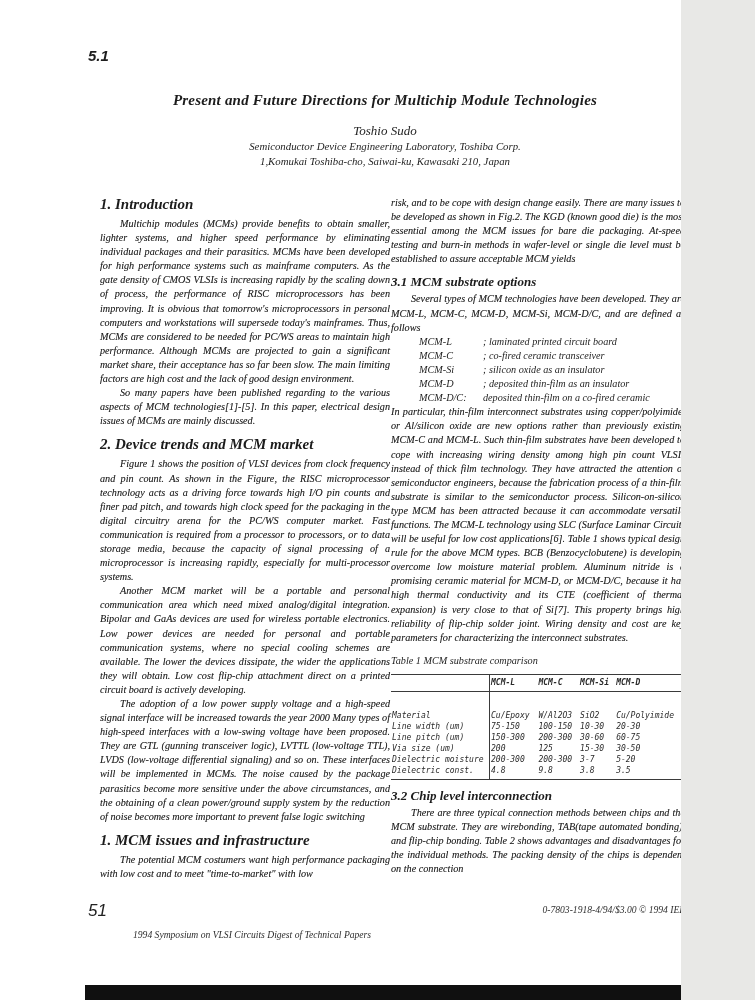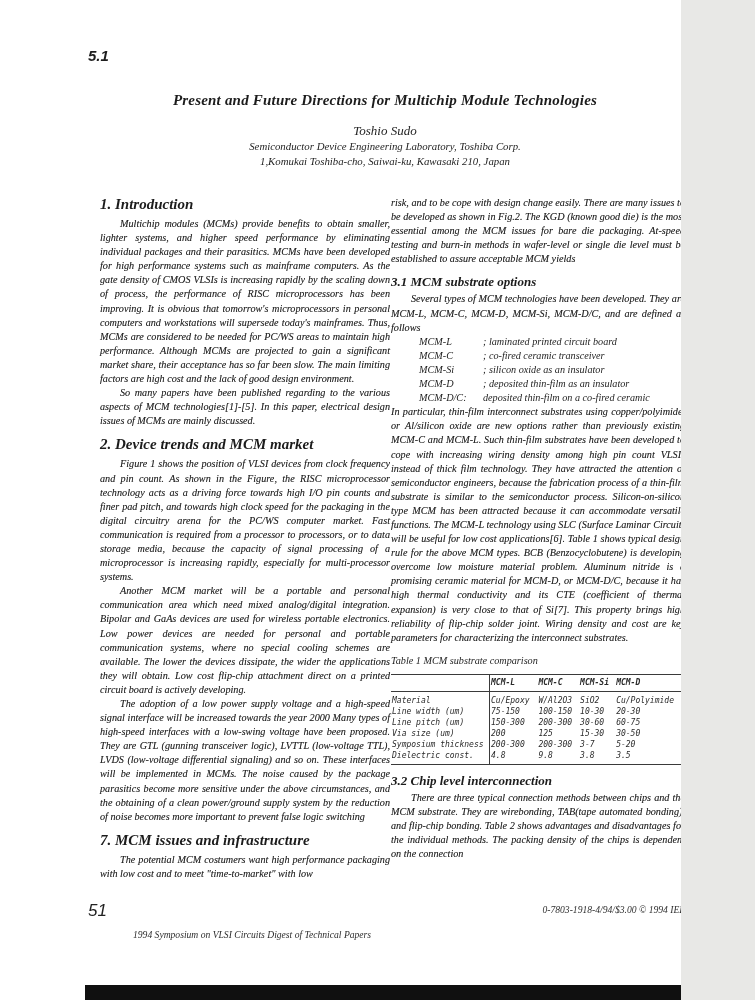--- a/index.html
+++ b/index.html
@@ -49,21 +49,21 @@
     font-size:8px; line-height:11px; color:#2a2a2a;
     border-top:1.2px solid #3a3a3a; border-bottom:1.2px solid #3a3a3a;
   }
   .mcm-table th {
     font-weight:bold; text-align:left; padding:2px 1px 3px 1px;
     border-bottom:1px solid #3a3a3a;
   }
   .mcm-table td { padding:0 1px; vertical-align:top; }
   .mcm-table .lbl { border-right:1px solid #3a3a3a; width:95px; padding-right:2px; }
   .mcm-table th.lbl { border-right:1px solid #3a3a3a; }
-  .mcm-table tr.first-data td { padding-top:3px; }
+  .mcm-table tr.first-data td { padding-top:18px; }
   .mcm-table tr.last-data td { padding-bottom:3px;margin-top:14px; }
 
   .footer { position:absolute; top:903px; left:0; width:755px; font-size:9.6px; color:#2e2e2e; }
   .pg-num { position:absolute; left:88px; top:-2px; font-family:"Liberation Sans", sans-serif; font-size:17px; color:#222; }
   .conf { position:absolute; left:133px; top:1px;margin-top:25px; }
   .copy { position:absolute; right:64px; top:1px; }
 
   .scan-bar { position:absolute; left:85px; top:985px; width:670px; height:15px; background:#101010; }
 </style>
 </head>
@@ -81,21 +81,21 @@
   </div>
 
   <div class="col col-left">
     <div class="h-center" style="margin-top:0;">1. Introduction</div>
     <p class="p indent">Multichip modules (MCMs) provide benefits to obtain smaller, lighter systems, and higher speed performance by eliminating individual packages and their parasitics. MCMs have been developed for high performance systems such as mainframe computers. As the gate density of CMOS VLSIs is increasing rapidly by the scaling down of process, the performance of RISC microprocessors has been improving. It is obvious that tomorrow's microprocessors in personal computers and workstations will supersede today's mainframes. Thus, MCMs are considered to be needed for PC/WS areas to maintain high performance. Although MCMs are projected to gain a significant market share, their acceptance has so far been slow. The main limiting factors are high cost and the lack of good design environment.</p>
     <p class="p indent">So many papers have been published regarding to the various aspects of MCM technologies[1]-[5]. In this paper, electrical design issues of MCMs are mainly discussed.</p>
     <div class="h-center">2. Device trends and MCM market</div>
     <p class="p indent">Figure 1 shows the position of VLSI devices from clock frequency and pin count. As shown in the Figure, the RISC microprocessor technology acts as a driving force towards high I/O pin counts and finer pad pitch, and towards high clock speed for the packaging in the digital circuitry arena for the PC/WS computer market. Fast communication is required from a processor to processors, or to data storage media, because the capacity of signal processing of a microprocessor is increasing rapidly, especially for multi-processor systems.</p>
     <p class="p indent">Another MCM market will be a portable and personal communication area which need mixed analog/digital integration. Bipolar and GaAs devices are used for wireless portable electronics. Low power devices are needed for personal and portable communication systems, where no special cooling schemes are available. The lower the devices dissipate, the wider the applications they will obtain. Low cost flip-chip attachment direct on a printed circuit board is actively developing.</p>
     <p class="p indent">The adoption of a low power supply voltage and a high-speed signal interface will be increased towards the year 2000 Many types of high-speed interfaces with a low-swing voltage have been proposed. They are GTL (gunning transceiver logic), LVTTL (low-voltage TTL), LVDS (low-voltage differential signaling) and so on. These interfaces will be implemented in MCMs. The noise caused by the package parasitics become more sensitive under the above circumstances, and the obtaining of a clean power/ground supply system by the reduction of noise becomes more important to prevent false logic switching</p>
-    <div class="h-center">7. MCM issues and infrastructure</div>
+    <div class="h-center">1. MCM issues and infrastructure</div>
     <p class="p indent">The potential MCM costumers want high performance packaging with low cost and to meet "time-to-market" with low</p>
   </div>
 
   <div class="col col-right">
     <p class="p">risk, and to be cope with design change easily. There are many issues to be developed as shown in Fig.2. The KGD (known good die) is the most essential among the MCM issues for bare die packaging. At-speed testing and burn-in methods in wafer-level or single die level must be established to assure acceptable MCM yields</p>
     <div class="h-sub">3.1 MCM substrate options</div>
     <p class="p indent">Several types of MCM technologies have been developed. They are MCM-L, MCM-C, MCM-D, MCM-Si, MCM-D/C, and are defined as follows</p>
 
     <div>
       <div class="def-row">
@@ -157,21 +157,21 @@
           <td>60-75</td>
         </tr>
         <tr>
           <td class="lbl">Via size (um)</td>
           <td>200</td>
           <td>125</td>
           <td>15-30</td>
           <td>30-50</td>
         </tr>
         <tr>
-          <td class="lbl">Symposium thickness</td>
+          <td class="lbl">Dielectric moisture</td>
           <td>200-300</td>
           <td>200-300</td>
           <td>3-7</td>
           <td>5-20</td>
         </tr>
         <tr class="last-data">
           <td class="lbl">Dielectric const.</td>
           <td>4.8</td>
           <td>9.8</td>
           <td>3.8</td>

